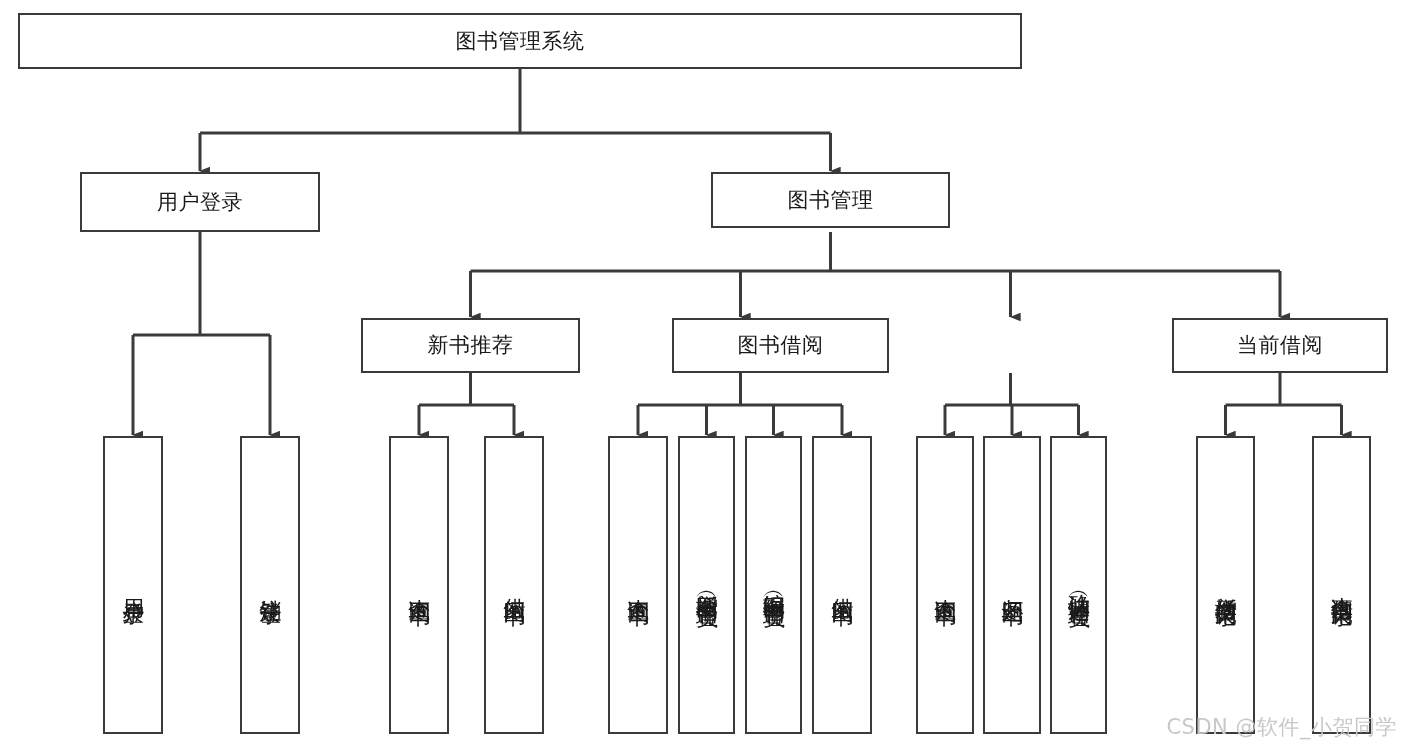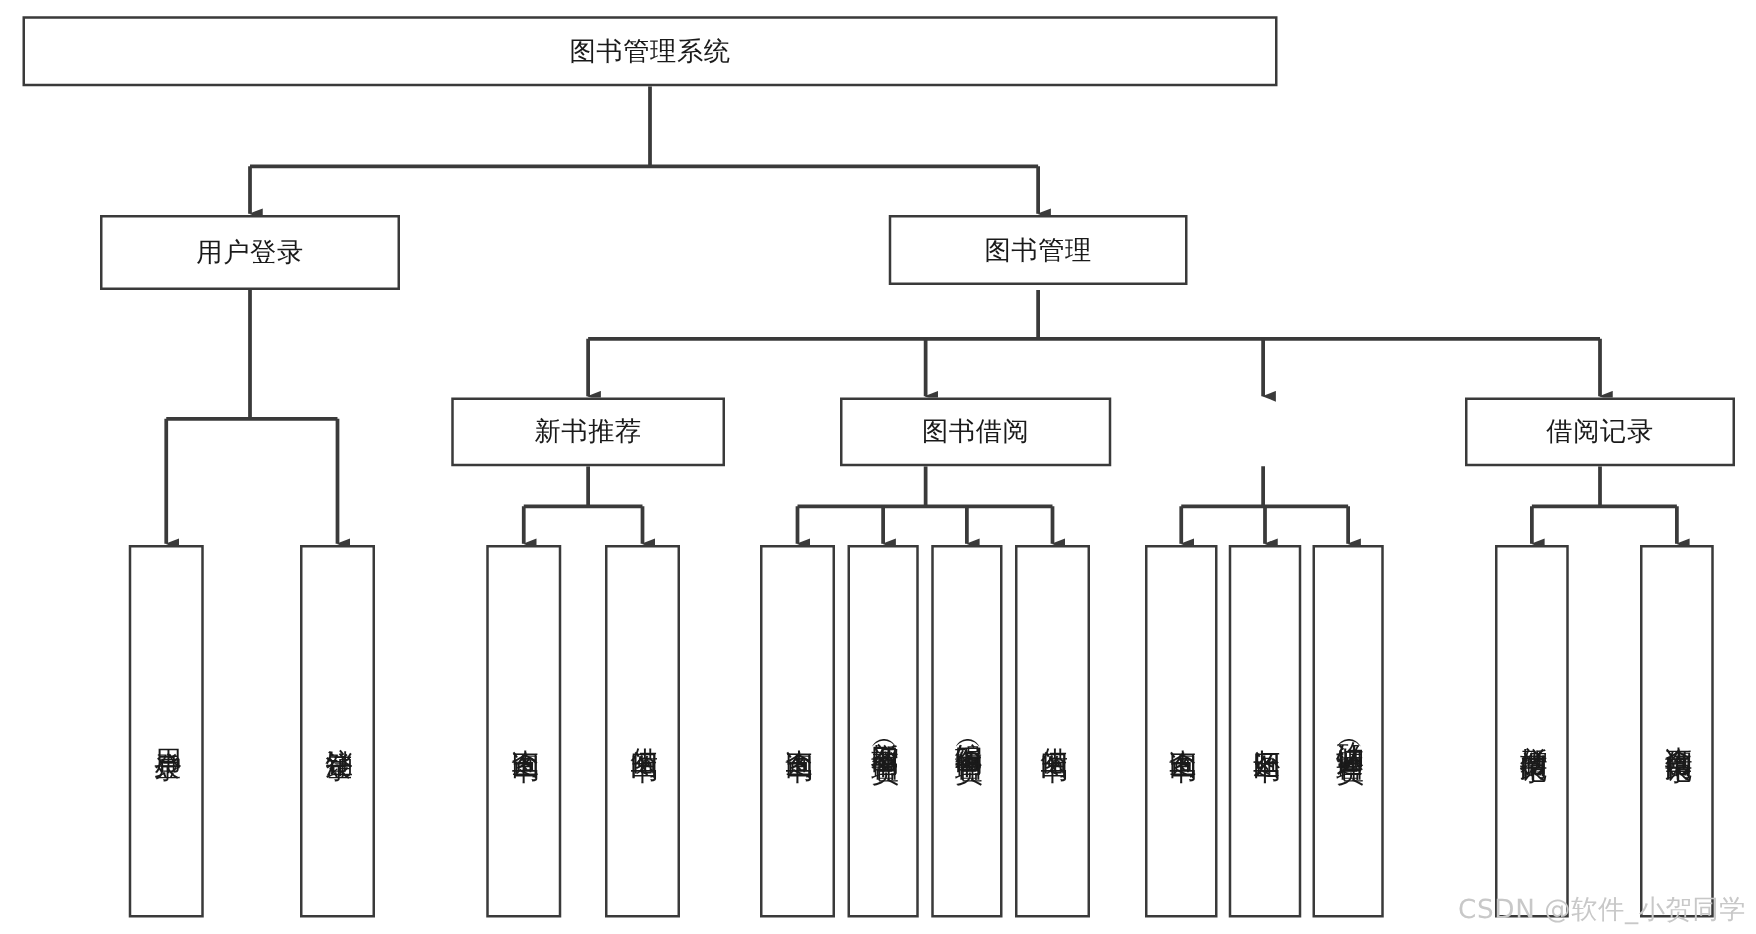--- a/index.html
+++ b/index.html
@@ -129,21 +129,21 @@
     <span class="node-label">图书管理</span>
   </div>
 
   <div class="node horizontal" style="left: 361px; top: 318px; width: 219px; height: 55px;">
     <span class="node-label">新书推荐</span>
   </div>
   <div class="node horizontal" style="left: 632px; top: 318px; width: 217px; height: 55px; margin-left: 40px;">
     <span class="node-label">图书借阅</span>
   </div>
   <div class="node horizontal" style="left: 1172px; top: 318px; width: 216px; height: 55px;">
-    <span class="node-label">借阅记录</span>
+    <span class="node-label">当前借阅</span>
   </div>
 
   <div class="node vertical" style="left: 103px; top: 436px; width: 60px; height: 298px;">
     <span class="node-label">用户登录</span>
   </div>
   <div class="node vertical" style="left: 240px; top: 436px; width: 60px; height: 298px;">
     <span class="node-label">注销登录</span>
   </div>
 
   <div class="node vertical" style="left: 389px; top: 436px; width: 60px; height: 298px;">

